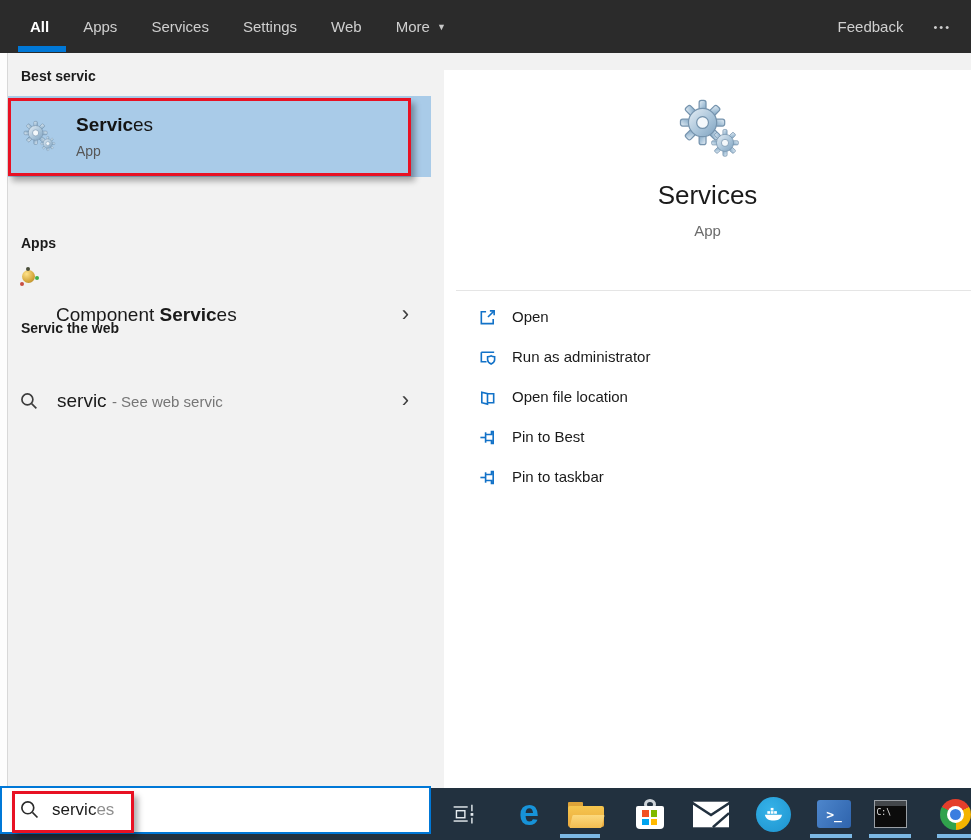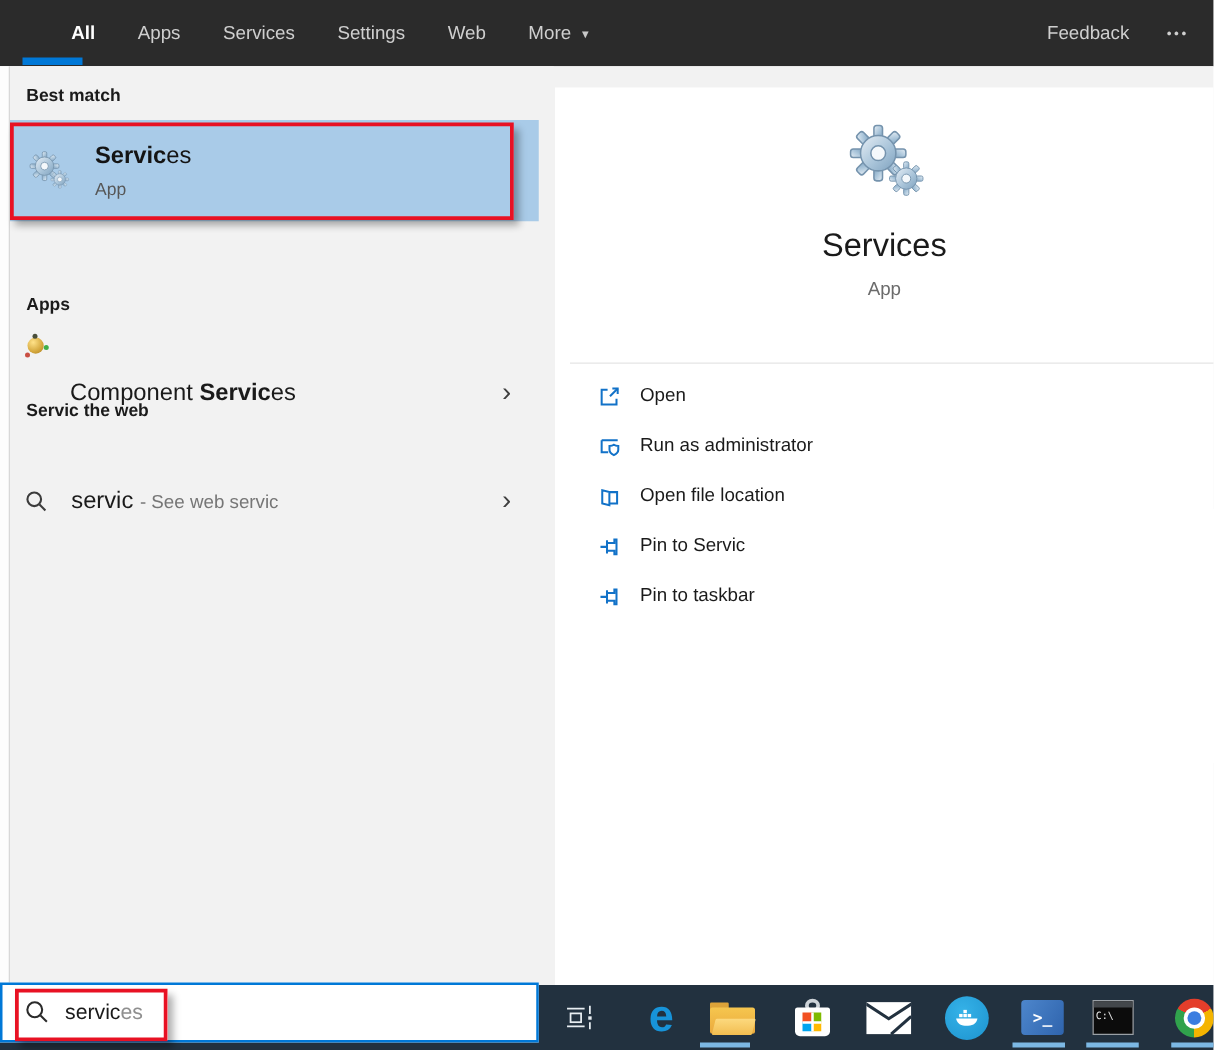--- a/index.html
+++ b/index.html
@@ -1,20 +1,20 @@
 <!DOCTYPE html>
 <html style="--accent: #0078d7; --highlight: #a9cbe8; --annotation: #e81123; --taskbar-bg: #22313f; --active-underline: #7cb8e4; --topbar-bg: #2b2b2b; --panel-bg: #f2f2f2;"><head>
 <meta charset="utf-8">
 <style>
   * { margin:0; padding:0; box-sizing:border-box; }
   html,body { width:971px; height:840px; font-family:"Liberation Sans", sans-serif; background:#fff; }
   .app { position:relative; width:971px; height:840px; overflow:hidden; background:#fff; }
 
   
-  .topbar { position:absolute; left:0; top:0; width:971px; height:53px; background:var(--topbar-bg); display:flex; align-items:center;padding-left:27px; }
+  .topbar { position:absolute; left:0; top:0; width:971px; height:53px; background:var(--topbar-bg); display:flex; align-items:center; }
   .tabs { display:flex; align-items:center; gap:34px; padding-left:30px; height:100%; }
   .tab { font-size:15px; color:#cfcfcf; cursor:default; position:relative; display:flex; align-items:center; gap:7px; }
   .tab.active { color:#fff; font-weight:bold; }
   .tab-underline { position:absolute; left:18px; bottom:1px; width:48px; height:6px; background:var(--accent); }
   .topbar-right { margin-left:auto; display:flex; align-items:center; gap:30px; padding-right:20px; }
   .feedback { font-size:15px; color:#cfcfcf; }
   .overflow { font-size:11px; color:#cfcfcf; letter-spacing:2px; }
   .dd-arrow { font-size:9px; color:#c8c8c8; }
 
   
@@ -154,21 +154,21 @@
     <div class="topbar-right">
       <span class="feedback">Feedback</span>
       <span class="overflow">•••</span>
     </div>
   </div>
 
   <div class="flyout">
     <div class="left-strip"></div>
 
     <div class="left-list">
-      <div class="sec-header" style="top:15px">Best match</div>
+      <div class="sec-header" style="top:15px">Best servic</div>
 
       <div class="best-match-row">
         <svg width="36" height="33" viewBox="0 0 46 42" style="margin-left:14px">
           <use href="#gear" transform="translate(1 0) scale(0.82)"></use>
           <use href="#gear" transform="translate(23 20) scale(0.5)"></use>
         </svg>
         <div class="bm-text">
           <div class="bm-title"><span class="match">Servic</span><span>es</span></div>
           <div class="bm-sub">App</div>
         </div>
@@ -246,21 +246,21 @@
       </div>
 
       <div class="action-row" style="top:358px">
         <span class="aicon">
           <svg width="19" height="19" viewBox="0 0 20 20" fill="none" stroke="#1272c8" stroke-width="1.7">
             <path d="M2.5 10h5"></path>
               <path d="M8 4.5v11"></path>
               <path d="M8 6.8h6.2V3.8H16v12.4h-1.8v-3H8"></path>
           </svg>
         </span>
-        <span class="action-label">Pin to Servic</span>
+        <span class="action-label">Pin to Best</span>
       </div>
 
       <div class="action-row" style="top:398px">
         <span class="aicon">
           <svg width="19" height="19" viewBox="0 0 20 20" fill="none" stroke="#1272c8" stroke-width="1.7">
             <path d="M2.5 10h5"></path>
               <path d="M8 4.5v11"></path>
               <path d="M8 6.8h6.2V3.8H16v12.4h-1.8v-3H8"></path>
           </svg>
         </span>

